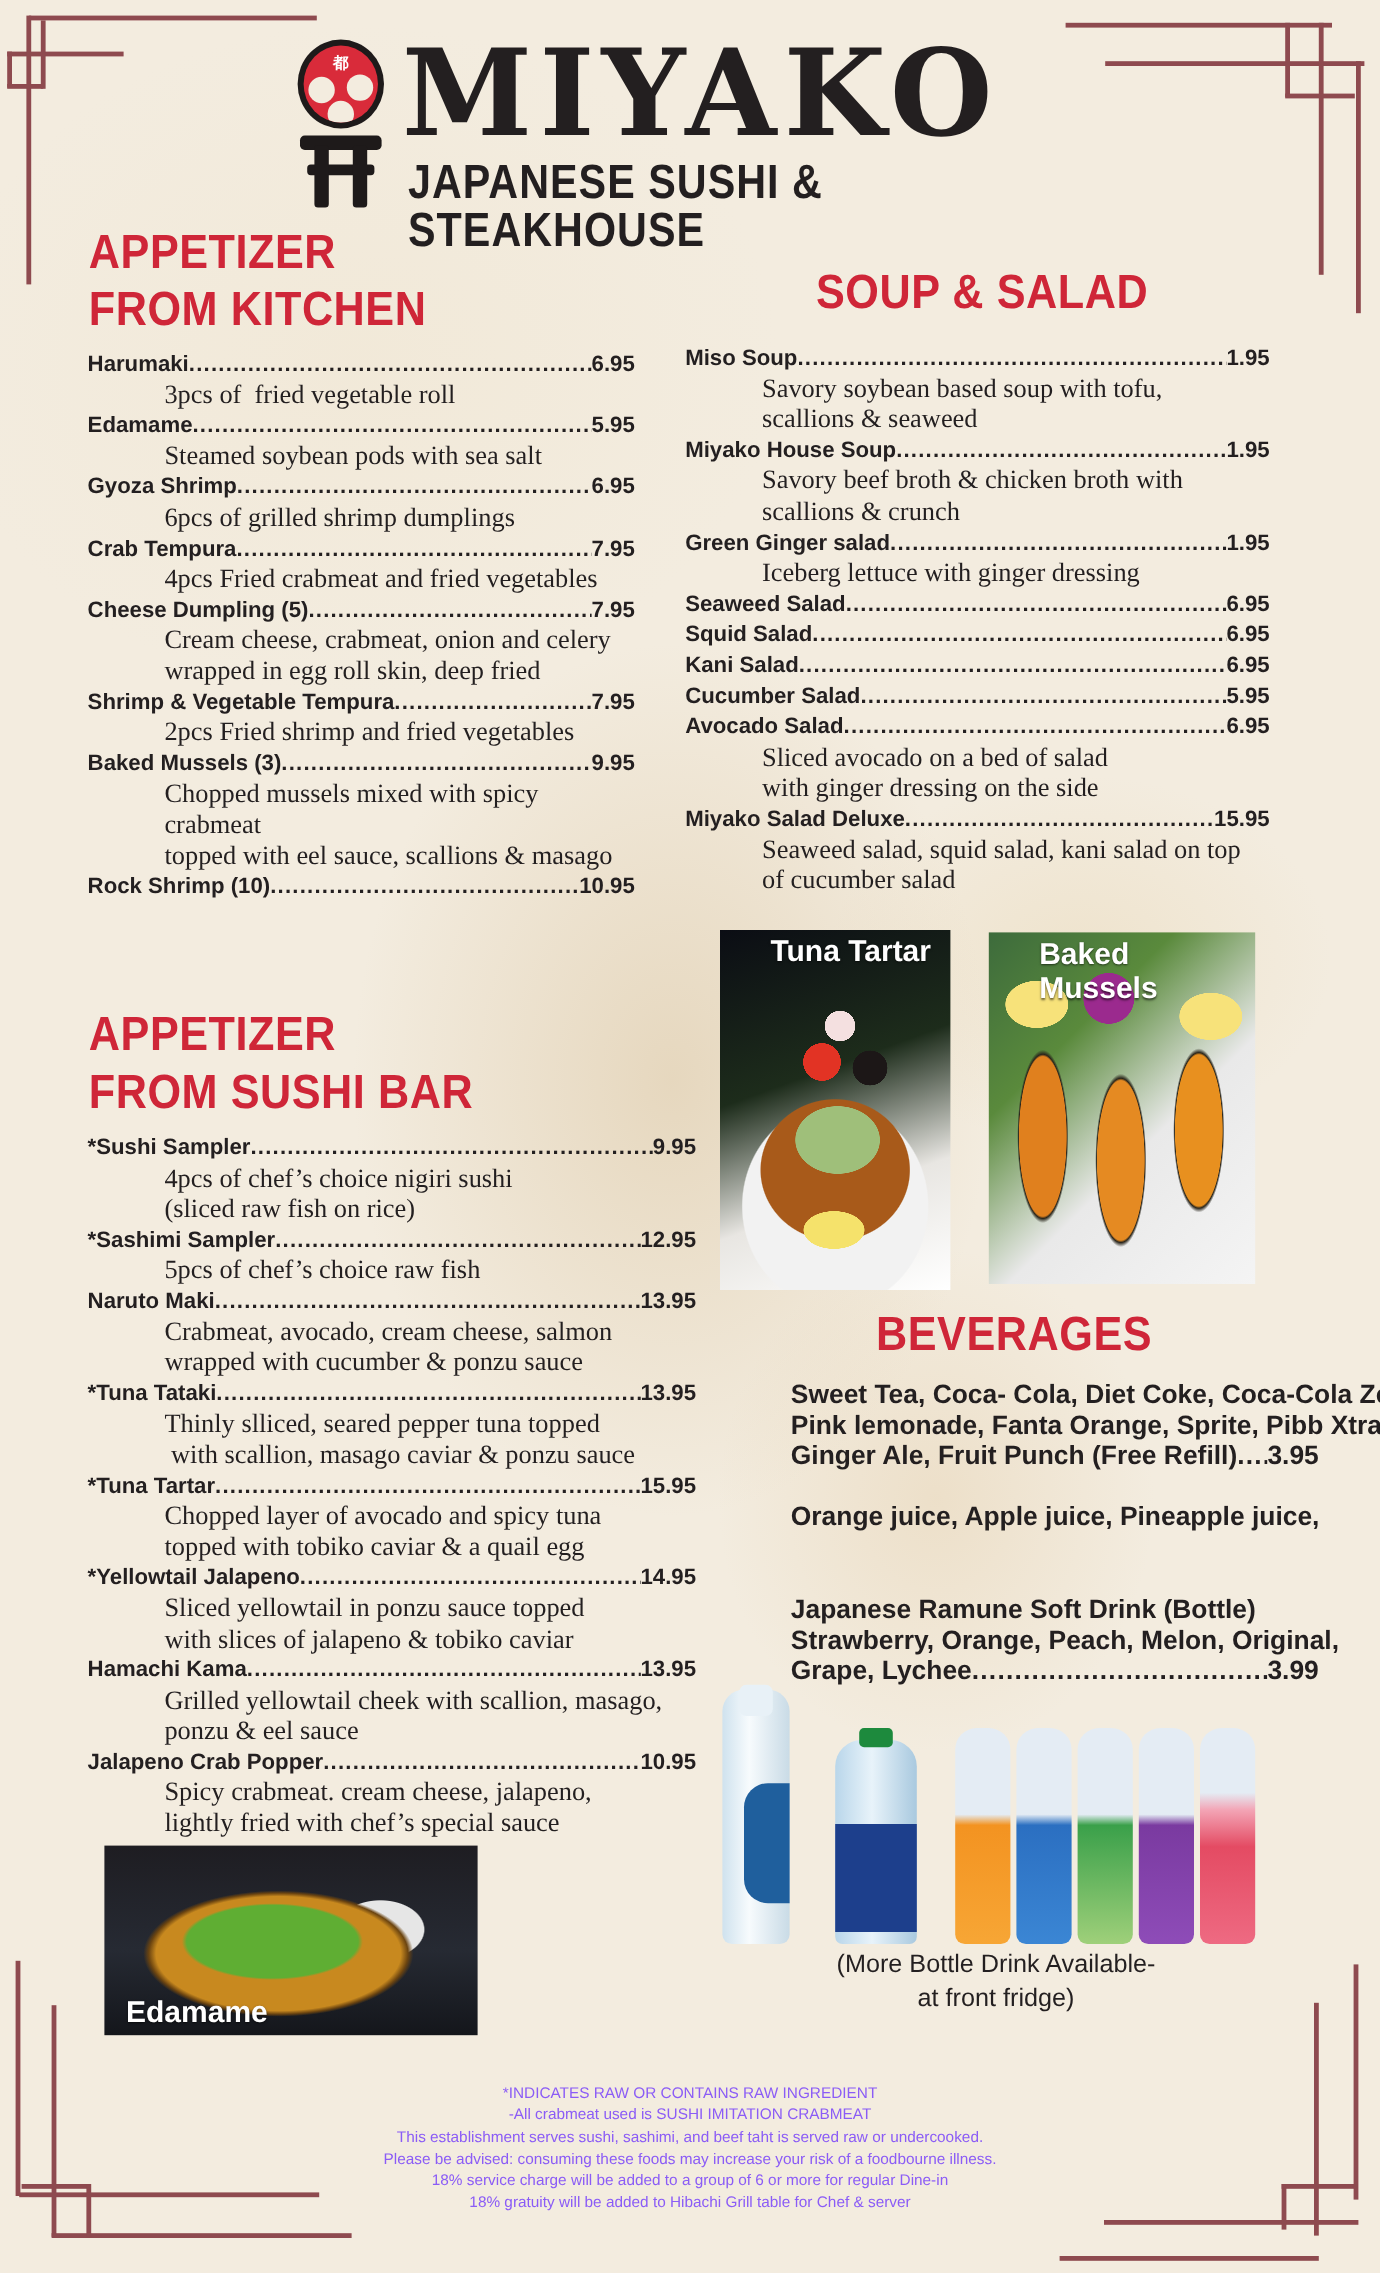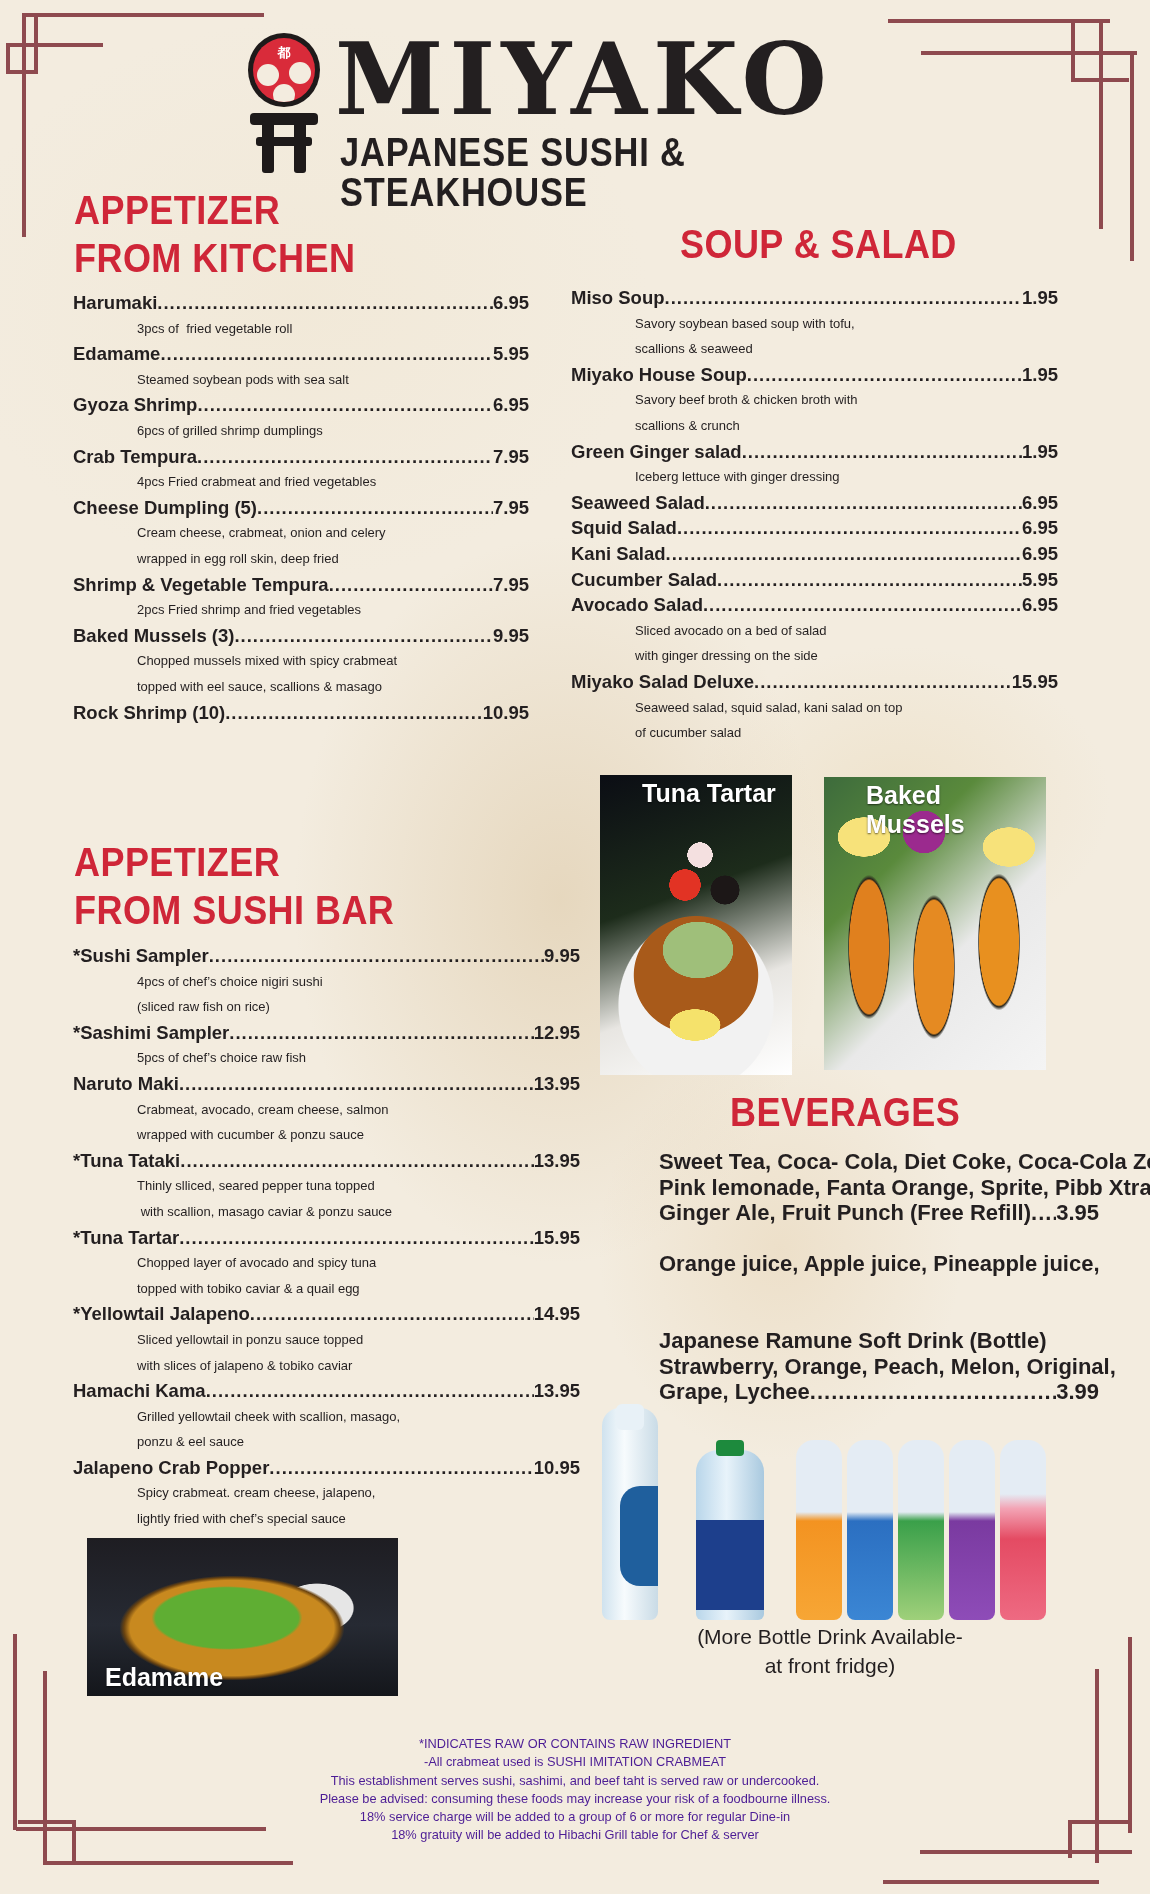--- a/index.html
+++ b/index.html
@@ -61,21 +61,21 @@
   .item-line {
     display: flex; align-items: flex-end; font-weight: bold; font-size: 18.5px; line-height: 25.6px; white-space: nowrap;
   }
   .item-name { flex: 0 0 auto; }
   .item-dots {
     flex: 1 1 auto; overflow: hidden; white-space: nowrap; letter-spacing: 1px; font-weight: bold;
   }
   .item-dots::before { content: "........................................................................................................................................"; }
   .item-price { flex: 0 0 auto; }
   .item-desc {
-    padding-left: 64px; font-size: 13px; line-height: 25.6px; white-space: pre-wrap;
+    padding-left: 64px; font-size: 22px; line-height: 25.6px; white-space: pre-wrap; font-family: Liberation Serif, serif;
   }
 
   
   .photo { position: absolute; overflow: hidden; }
   .photo-caption {
     position: absolute; color: #fff; font-weight: bold; font-size: 25px;
     text-shadow: 0 1px 2px rgba(0,0,0,0.6);
   }
 
   
@@ -86,21 +86,21 @@
   .bottles { position: absolute; left: 600px; top: 1410px; width: 440px; height: 210px; }
   .bottle { position: absolute; bottom: 0; border-radius: 10px 10px 6px 6px; }
 
   .more-note {
     position: absolute; left: 640px; top: 1622px; width: 380px; text-align: center;
     font-size: 21px; line-height: 29px;
   }
 
   .footer {
     position: absolute; left: 180px; top: 1735px; width: 790px; text-align: center;
-    font-size: 12.8px; line-height: 18.3px; color: #4c1d95;
+    font-size: 12.8px; line-height: 18.3px; color: #8b5cf6;
   }
 </style>
 </head>
 <body>
 
 <div>
   <div class="frame-line" style="left:24px;top:13px;width:240px;height:4px;"></div>
   <div class="frame-line" style="left:6px;top:43px;width:97px;height:4px;"></div>
   <div class="frame-line" style="left:22px;top:13px;width:4px;height:224px;"></div>
   <div class="frame-line" style="left:6px;top:43px;width:4px;height:30px;"></div>

